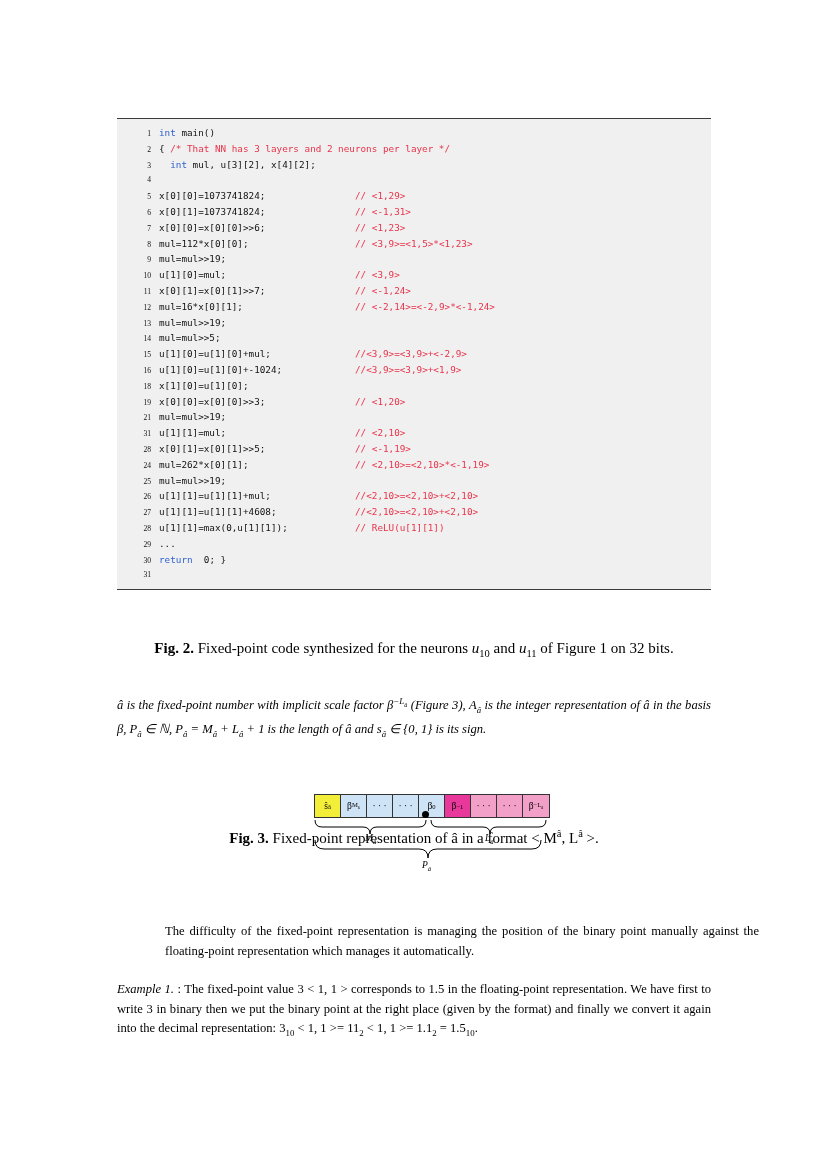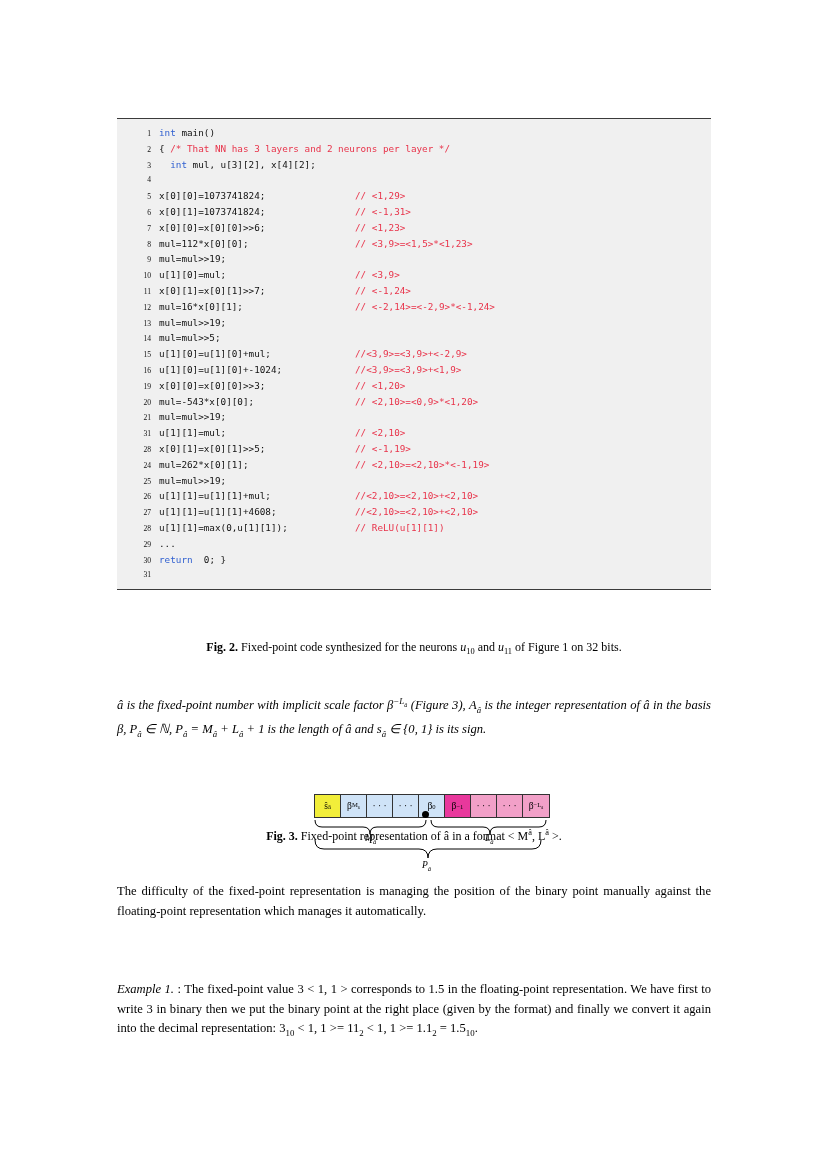--- a/index.html
+++ b/index.html
@@ -65,21 +65,21 @@
     flex: none;
     text-align: right;
   }
   .kw { color: #2f5fd0; text-align: center; }
   .cmt-red { color: #e8334a; }
 
   
   .caption {
     position: absolute;
     font-family: "Liberation Serif", serif;
-    font-size: 12px;
+    font-size: 15px;
     text-align: center;
     width: 594px;
     left: 117px;
     color: #000;
   }
   .caption b { font-weight: bold; }
 
   
   .para {
     position: absolute;
@@ -218,28 +218,28 @@
           <span class="ln">15</span>
           <span class="code-main">u[1][0]=u[1][0]+mul;</span>
           <span class="code-comment">//&lt;3,9&gt;=&lt;3,9&gt;+&lt;-2,9&gt;</span>
         </div>
         <div class="code-row">
           <span class="ln">16</span>
           <span class="code-main">u[1][0]=u[1][0]+-1024;</span>
           <span class="code-comment">//&lt;3,9&gt;=&lt;3,9&gt;+&lt;1,9&gt;</span>
         </div>
         <div class="code-row">
+          <span class="ln">18</span>
+          <span class="code-main">x[1][0]=u[1][0];</span>
+          <span class="code-comment"></span>
+        </div>
+        <div class="code-row">
           <span class="ln">19</span>
           <span class="code-main">x[0][0]=x[0][0]&gt;&gt;3;</span>
           <span class="code-comment">// &lt;1,20&gt;</span>
-        </div>
-        <div class="code-row">
-          <span class="ln">20</span>
-          <span class="code-main">mul=-543*x[0][0];</span>
-          <span class="code-comment">// &lt;2,10&gt;=&lt;0,9&gt;*&lt;1,20&gt;</span>
         </div>
         <div class="code-row">
           <span class="ln">21</span>
           <span class="code-main">mul=mul&gt;&gt;19;</span>
           <span class="code-comment"></span>
         </div>
         <div class="code-row">
           <span class="ln">31</span>
           <span class="code-main">u[1][1]=mul;</span>
           <span class="code-comment">// &lt;2,10&gt;</span>
@@ -323,17 +323,17 @@
     <div class="sub-label" style="left: 248px; top: 51px;" id="brace-left-label">M<sub>â</sub></div>
     <div class="sub-label" style="left: 368px; top: 51px;" id="brace-right-label">L<sub>â</sub></div>
     <div class="sub-label" style="left: 305px; top: 78px;" id="brace-total-label">P<sub>â</sub></div>
   </div>
 
   <div class="caption" style="top: 828px;">
     <b>Fig. 3.</b>
     <span id="fig3-caption-text"> Fixed-point representation of â in a format &lt; M<sup>â</sup>, L<sup>â</sup> &gt;.</span>
   </div>
 
-  <div class="para" style="top: 882px;">The difficulty of the fixed-point representation is managing the position of the binary point manually against the floating-point representation which manages it automatically.</div>
+  <div class="para" style="top: 922px; margin-left: 48px;">The difficulty of the fixed-point representation is managing the position of the binary point manually against the floating-point representation which manages it automatically.</div>
 
   <div class="para" style="top: 980px;" id="example-paragraph"><i>Example 1.</i> : The fixed-point value 3 &lt; 1, 1 &gt; corresponds to 1.5 in the floating-point representation. We have first to write 3 in binary then we put the binary point at the right place (given by the format) and finally we convert it again into the decimal representation: 3<sub>10</sub> &lt; 1, 1 &gt;= 11<sub>2</sub> &lt; 1, 1 &gt;= 1.1<sub>2</sub> = 1.5<sub>10</sub>.</div>
 
 </div>
 
 </body></html>

